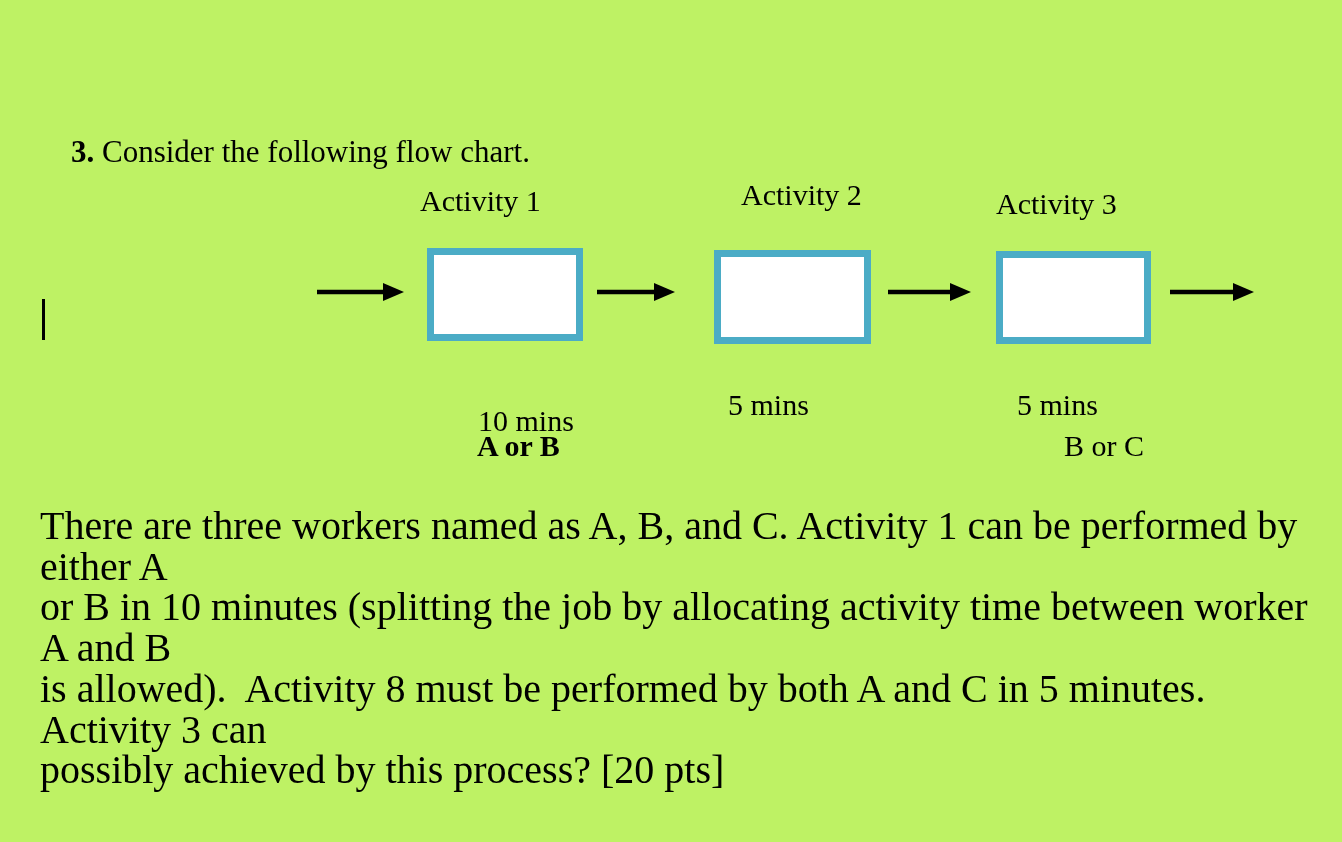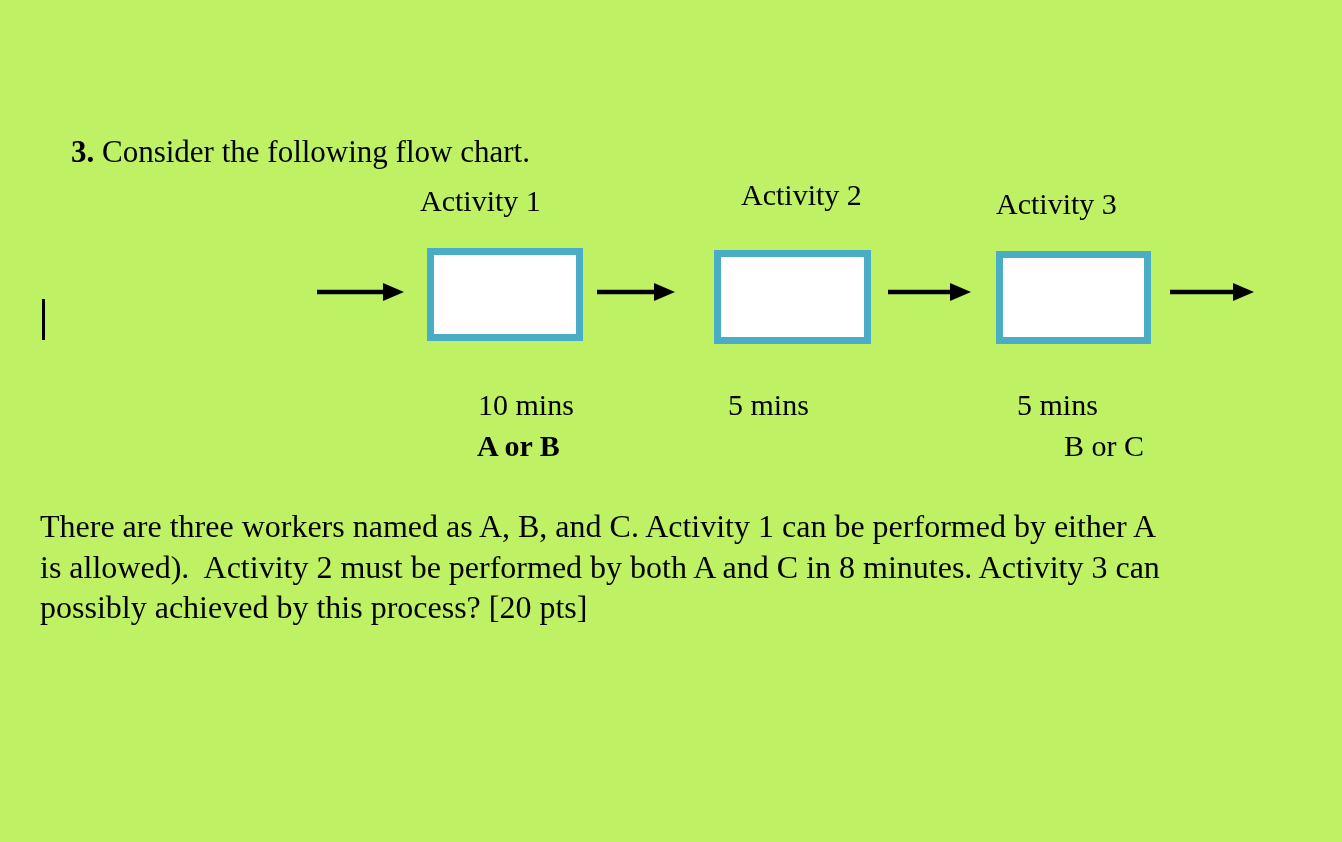--- a/index.html
+++ b/index.html
@@ -58,32 +58,32 @@
   #arrow-1 { left: 597px; width: 78px; }
   #arrow-2 { left: 888px; width: 83px; }
   #arrow-3 { left: 1170px; width: 84px; }
   .flow-arrow svg { display: block; }
 
   .note-label {
     font-size: 30px;
     line-height: 34px;
     white-space: pre-wrap;
   }
-  #time-1    { left: 478px;  top: 388px; text-align: center; }
+  #time-1    { left: 478px;  top: 404px; text-align: center; }
   #workers-1 { left: 477px;  top: 429px; font-weight: bold; }
   #time-2    { left: 728px;  top: 388px; }
   #workers-2 { left: 730px;  top: 429px; }
   #time-3    { left: 1017px; top: 388px; }
   #workers-3 { left: 1064px; top: 429px; }
 
   .problem-text {
     left: 40px;
     top: 506px;
     width: 1280px;
-    font-size: 32px;
+    font-size: 40px;
   }
   .problem-text .line {
     line-height: 40.7px;
     white-space: pre-wrap;
   }
 </style>
 </head>
 <body>
 
 <div class="page">
@@ -128,17 +128,18 @@
   </div>
 
   <div class="abs note-label" id="time-1">10 mins</div>
   <div class="abs note-label" id="workers-1">A or B</div>
   <div class="abs note-label" id="time-2">5 mins</div>
   <div class="abs note-label" id="time-3">5 mins</div>
   <div class="abs note-label" id="workers-3">B or C</div>
 
   <div class="abs problem-text">
     <div class="line">There are three workers named as A, B, and C. Activity 1 can be performed by either A</div>
-    <div class="line">is allowed).  Activity 2 must be performed by both A and C in 8 minutes. Activity 3 can</div>
+    <div class="line">or B in 10 minutes (splitting the job by allocating activity time between worker A and B</div>
+    <div class="line">is allowed).  Activity 8 must be performed by both A and C in 5 minutes. Activity 3 can</div>
     <div class="line">possibly achieved by this process? [20 pts]</div>
   </div>
 
 </div>
 
 </body></html>

